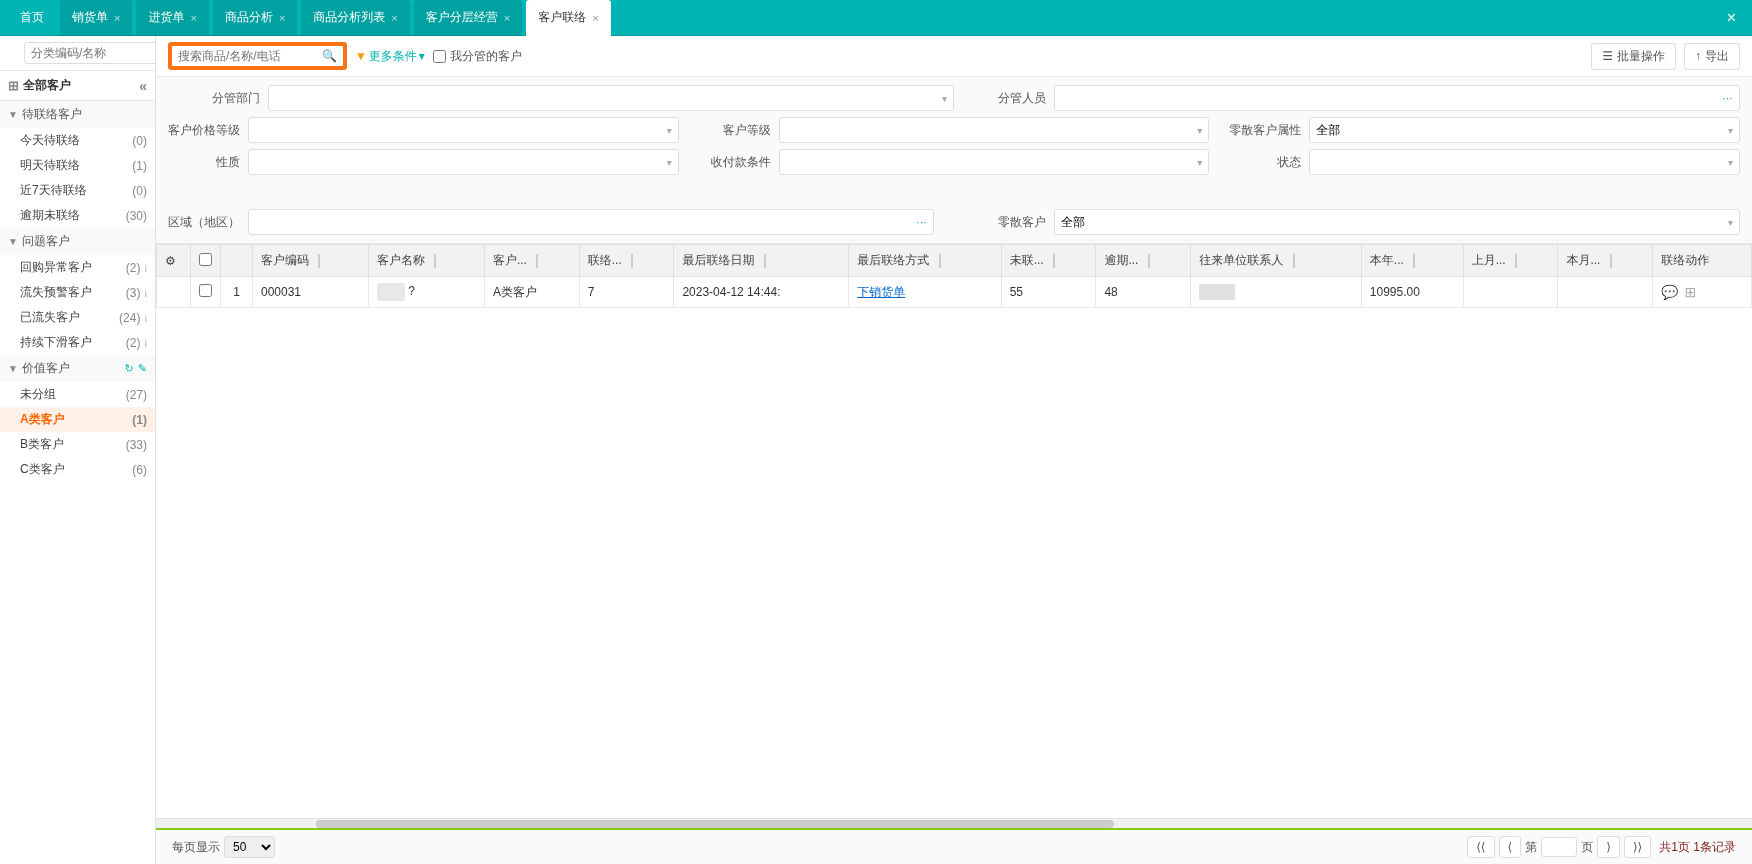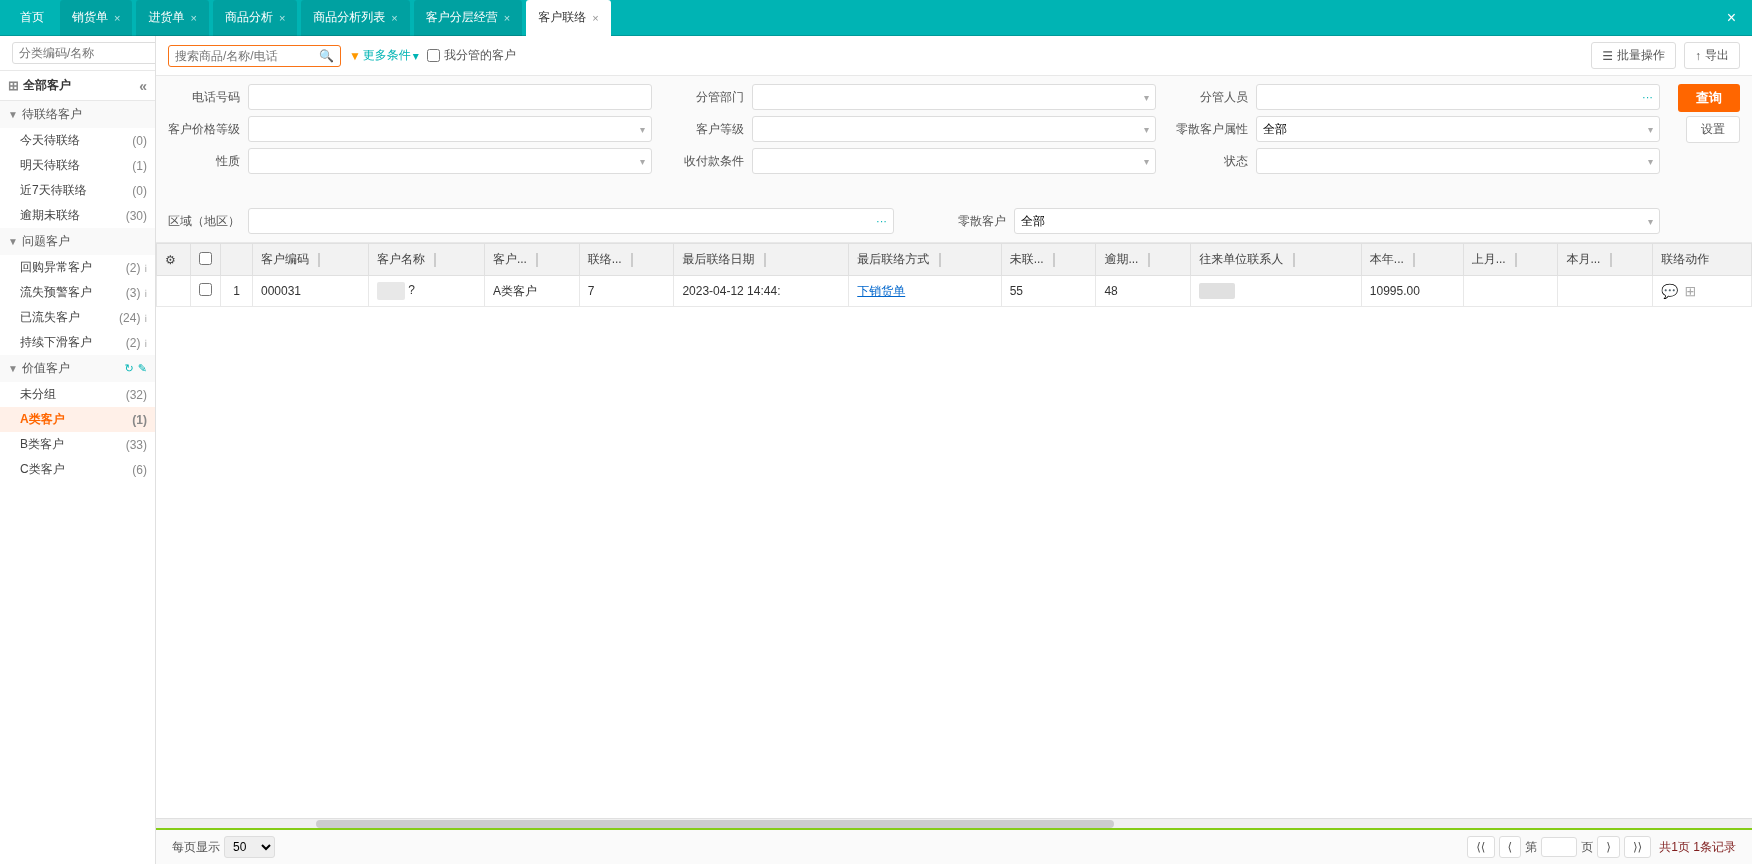--- a/index.html
+++ b/index.html
@@ -24,21 +24,21 @@
 
     
     .main-layout { display: flex; height: calc(864px - 36px); }
 
     
     .sidebar {
       width: 156px; min-width: 156px; background: #fff; border-right: 1px solid #e0e0e0;
       display: flex; flex-direction: column; overflow-y: auto;
     }
     .sidebar-search {
-      display: flex; align-items: center; padding: 6px 12px; border-bottom: 1px solid #e8e8e8;
+      display: flex; align-items: center; padding: 6px 24px; border-bottom: 1px solid #e8e8e8;
     }
     .sidebar-search input {
       flex: 1; border: 1px solid #ddd; border-radius: 3px; padding: 3px 6px; font-size: 12px; outline: none;
     }
 
     .sidebar-header {
       display: flex; align-items: center; justify-content: space-between;
       padding: 6px 8px; font-weight: bold; color: #333; font-size: 13px;
       border-bottom: 1px solid #e8e8e8;
     }
@@ -63,21 +63,21 @@
     
     .content-area {
       flex: 1; display: flex; flex-direction: column; overflow: hidden; background: #fff;
     }
 
     
     .filter-bar {
       display: flex; align-items: center; padding: 6px 12px; border-bottom: 1px solid #e8e8e8;
       background: #fff; gap: 8px;
     }
-    .filter-search-wrap { display: flex; align-items: flex-start; border: 1px solid #f97316; border-radius: 3px; padding: 3px 6px; background: #fff; }
+    .filter-search-wrap { display: flex; align-items: flex-start; border: 4px solid #f97316; border-radius: 3px; padding: 3px 6px; background: #fff; }
     .filter-search-wrap input { border: none; outline: none; font-size: 12px; width: 140px; }
     .filter-search-wrap .search-icon { color: #00b4b4; margin-left: 4px; cursor: pointer; }
     .filter-more { display: flex; align-items: center; color: #00b4b4; cursor: pointer; gap: 2px; font-size: 12px; }
     .filter-checkbox { display: flex; align-items: center; gap: 4px; color: #555; cursor: pointer; }
     .filter-spacer { flex: 1; }
     .toolbar-btn {
       display: flex; align-items: center; gap: 4px; padding: 4px 10px;
       border: 1px solid #ddd; border-radius: 3px; cursor: pointer; color: #555; font-size: 12px;
       background: #fff;
     }
@@ -255,21 +255,21 @@
     <div class="sidebar-group-title">
       <span class="arrow">▼</span>
       <span>价值客户</span>
       <div class="group-actions">
         <span>↻</span>
         <span>✎</span>
       </div>
     </div>
     <div class="sidebar-item">
       <span class="item-name">未分组</span>
-      <span class="item-badge">(32)</span>
+      <span class="item-badge">(27)</span>
     </div>
     <div class="sidebar-item active">
       <span class="item-name">A类客户</span>
       <span class="item-badge">(1)</span>
     </div>
     <div class="sidebar-item">
       <span class="item-name">B类客户</span>
       <span class="item-badge">(33)</span>
     </div>
     <div class="sidebar-item">
@@ -303,26 +303,20 @@
         <span>↑</span>
         <span>导出</span>
       </div>
     </div>
 
     <div class="adv-filter">
       <div style="display:flex;">
         <div style="flex:1;">
 
           <div class="adv-filter-row">
-            <div class="filter-cell">
-              <span class="filter-label">电话号码</span>
-              <div class="filter-input-wrap">
-                <input type="text" style="">
-              </div>
-            </div>
             <div class="filter-divider"></div>
             <div class="filter-cell">
               <span class="filter-label">分管部门</span>
               <div class="filter-input-wrap">
                 <input type="text" style="">
                 <span class="dropdown-arrow">▾</span>
               </div>
             </div>
             <div class="filter-divider"></div>
             <div class="filter-cell">
@@ -397,24 +391,20 @@
             <div class="filter-divider"></div>
             <div class="filter-divider"></div>
             <div class="filter-cell">
               <span class="filter-label">零散客户</span>
               <div class="filter-input-wrap">
                 <span>全部</span>
                 <span class="dropdown-arrow">▾</span>
               </div>
             </div>
           </div>
-        </div>
-        <div class="query-area">
-          <button class="query-btn">查询</button>
-          <button class="settings-btn">设置</button>
         </div>
       </div>
     </div>
 
     <div class="table-wrap">
       <table>
         <thead>
           <tr>
             <th style="width:34px;">
               <span>⚙</span>

